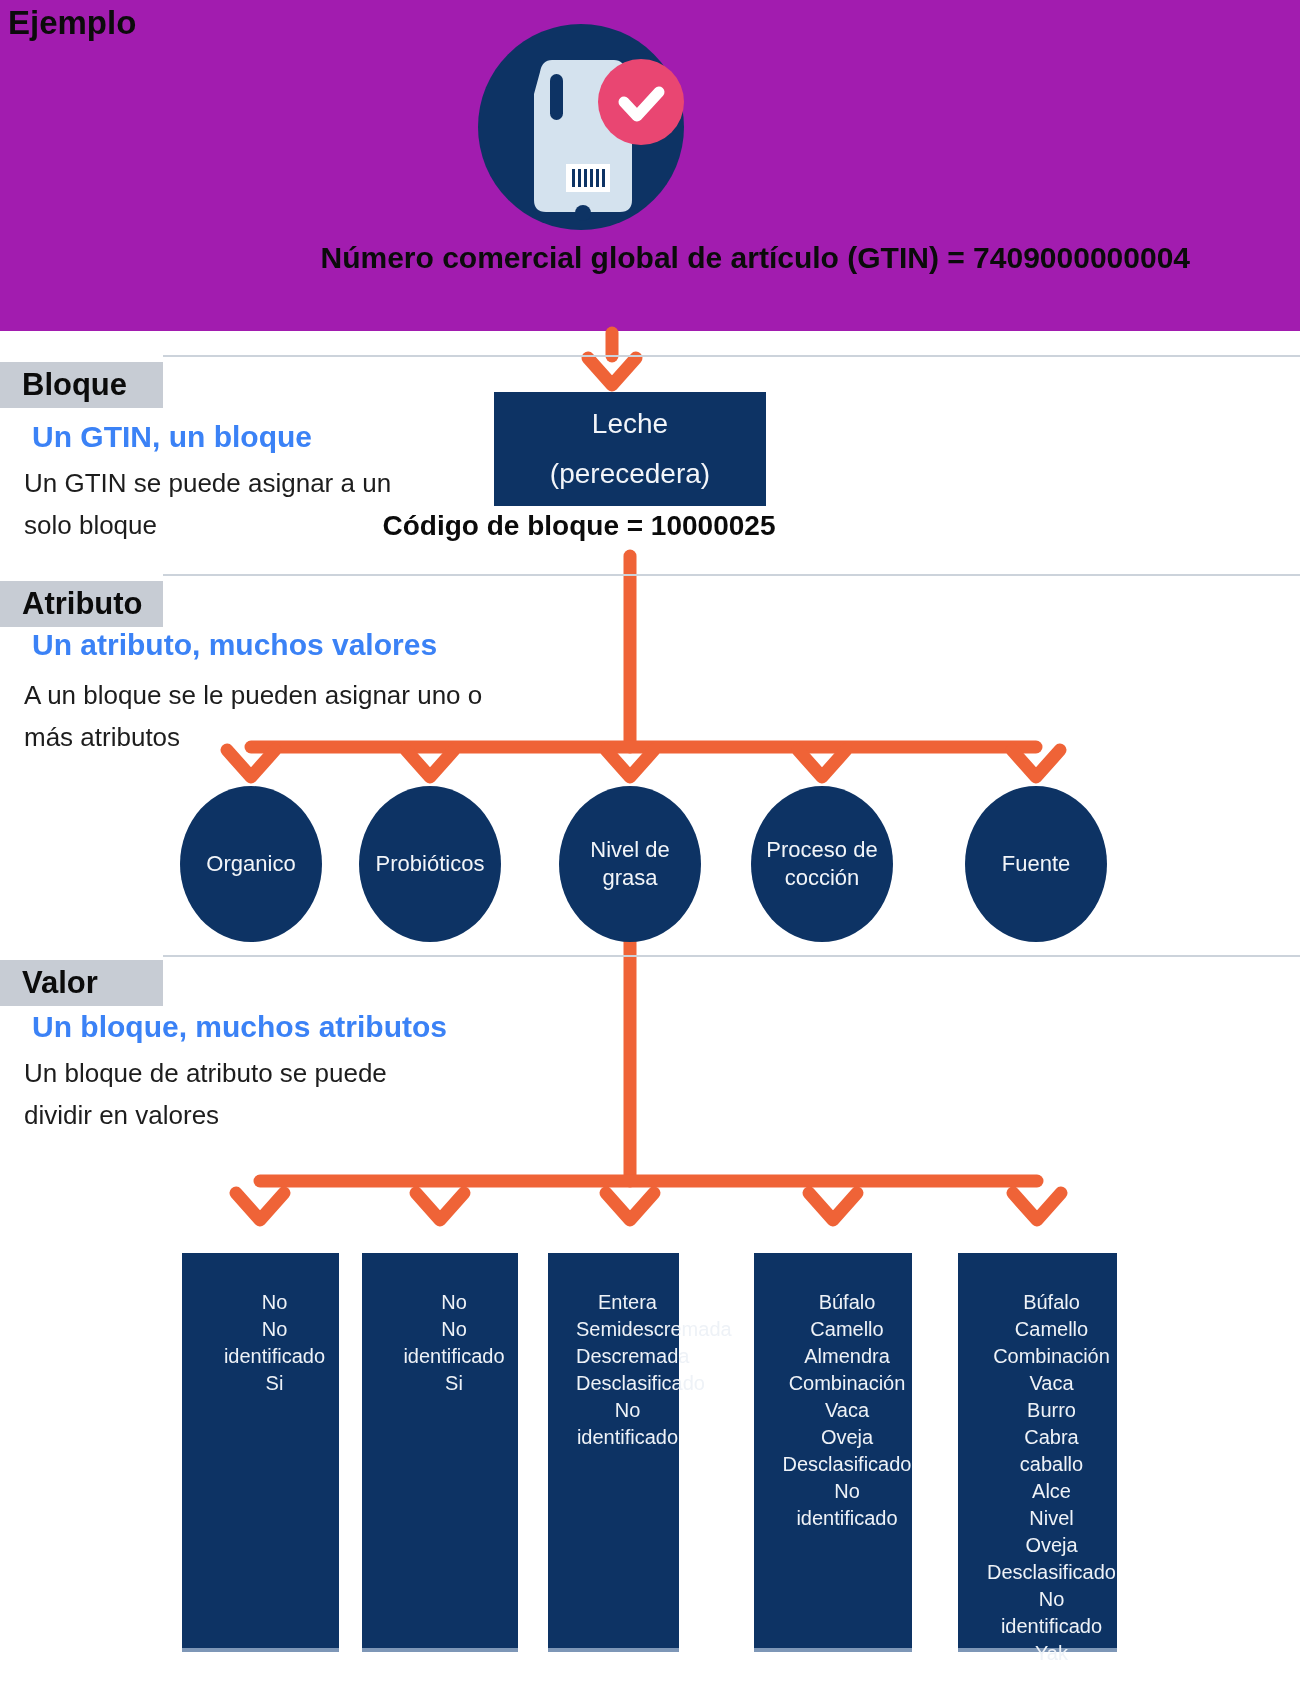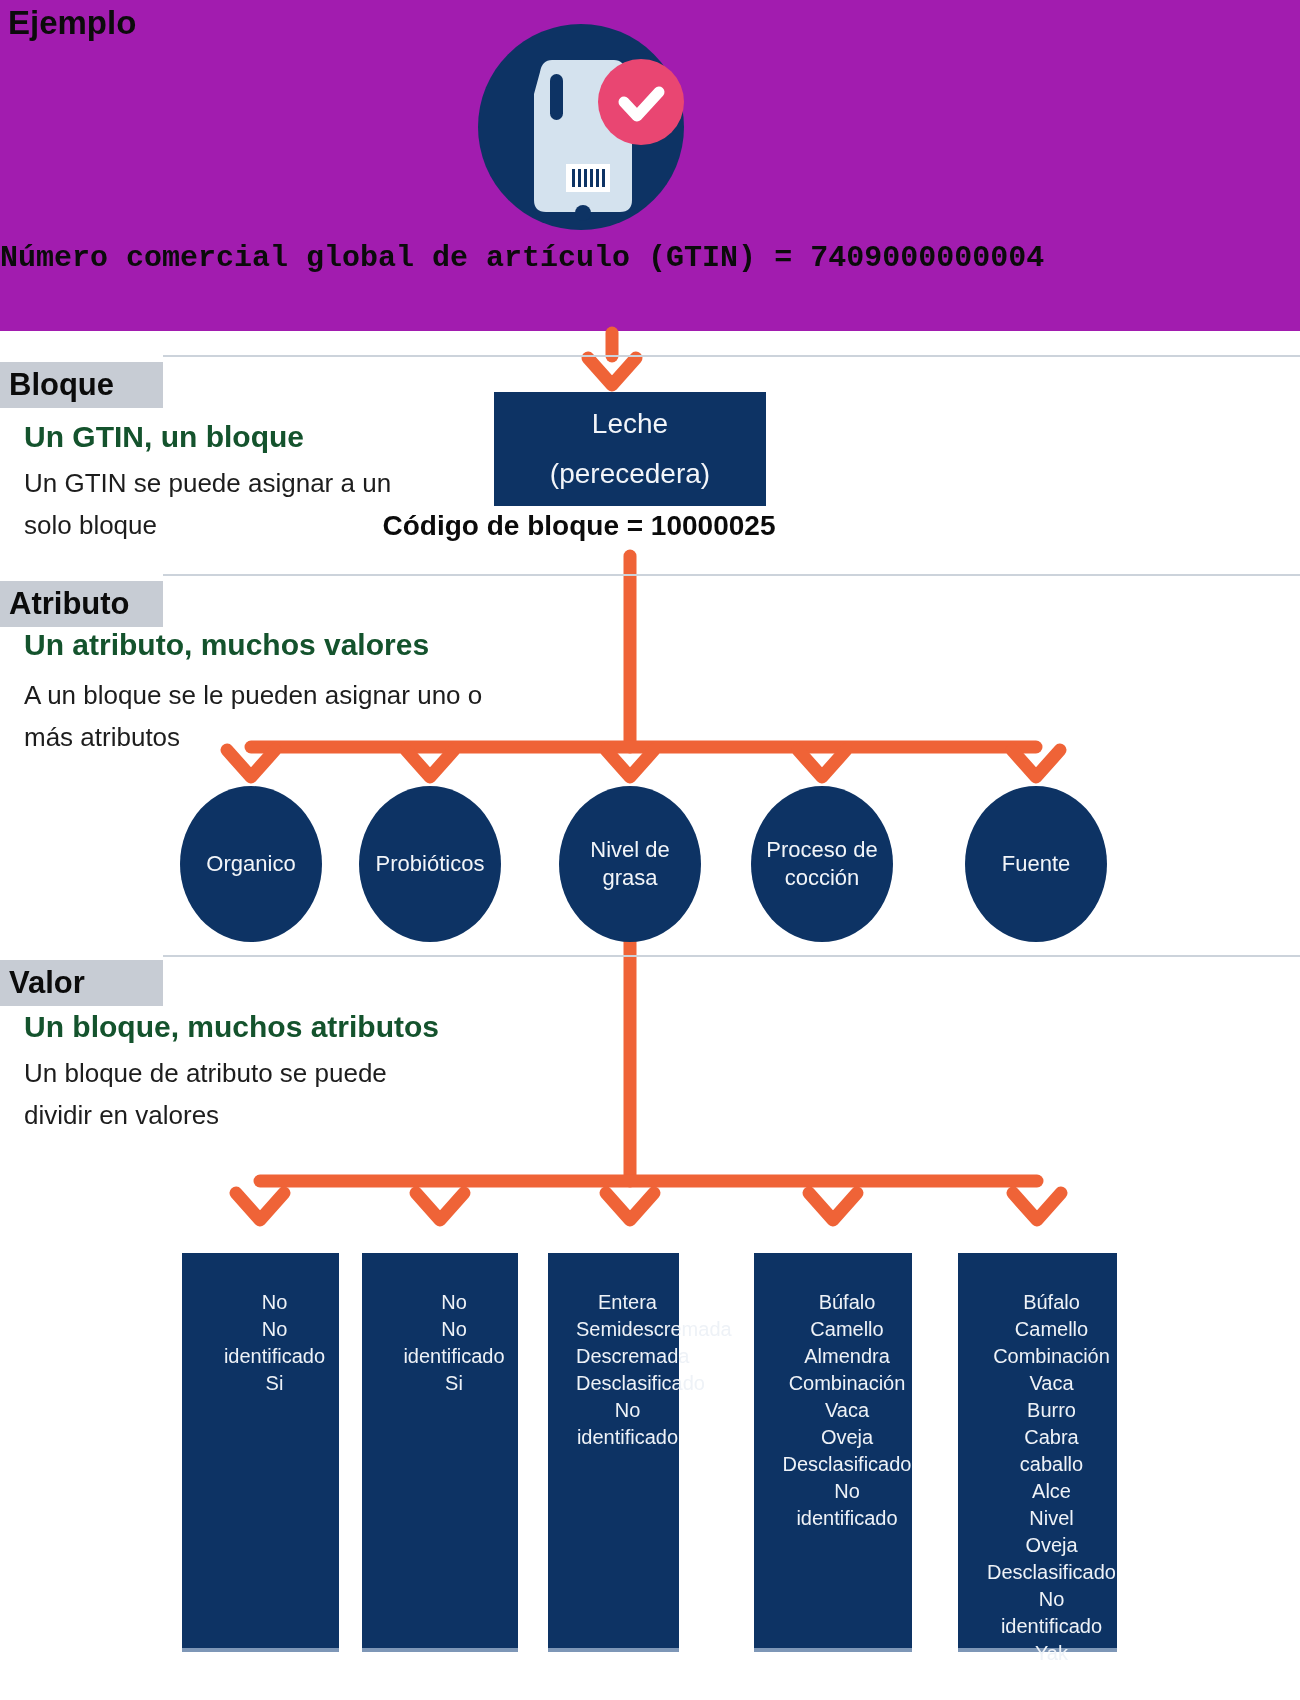--- a/index.html
+++ b/index.html
@@ -4,30 +4,30 @@
 <style>
   html,body{margin:0;padding:0;background:#fff;}
   .canvas{
     position:relative;width:1300px;height:1700px;overflow:hidden;background:#ffffff;
     font-family:"Liberation Sans","DejaVu Sans",sans-serif;color:#111;
   }
   
   .header-band{position:absolute;left:0;top:0;width:1300px;height:331px;background:#a21caf;}
   .ejemplo{position:absolute;left:8px;top:4px;font-size:33px;font-weight:700;color:#0b0b0b;}
   .hero-icon{position:absolute;left:478px;top:24px;width:210px;height:210px;}
-  .gtin-line{position:absolute;left:0;top:241px;width:1190px;text-align:left;
-    font-size:30px;font-weight:700;color:#0b0b0b;font-family:Liberation Mono, monospace;}
+  .gtin-line{position:absolute;left:0;top:241px;width:1190px;text-align:right;
+    font-size:30px;font-weight:700;color:#0b0b0b;}
   
   .divider{position:absolute;left:163px;width:1137px;height:2px;background:#ccd3db;}
   .d1{top:355px}.d2{top:574px}.d3{top:955px}
   
   .sec-label{position:absolute;left:0;width:163px;height:46px;background:#c7ccd4;
-    font-size:31px;font-weight:700;line-height:46px;padding-left:9px;box-sizing:border-box;color:#0b0b0b;}
+    font-size:31px;font-weight:700;line-height:46px;padding-left:22px;box-sizing:border-box;color:#0b0b0b;}
   .lbl-bloque{top:362px}.lbl-atributo{top:581px}.lbl-valor{top:960px}
-  .sec-heading{position:absolute;left:24px;font-size:30px;font-weight:700;color:#14532d;}
+  .sec-heading{position:absolute;left:32px;font-size:30px;font-weight:700;color:#3b82f6;}
   .h-bloque{top:420px}.h-atributo{top:628px}.h-valor{top:1010px}
   .sec-desc{position:absolute;left:24px;font-size:26px;line-height:42px;color:#1d1d1d;}
   .t-bloque{top:462px;width:392px}.t-atributo{top:674px;width:500px}.t-valor{top:1052px;width:420px}
   
   .node-box{position:absolute;left:494px;top:392px;width:272px;height:114px;background:#0d3364;
     display:flex;flex-direction:column;align-items:center;justify-content:center;gap:20px;}
   .node-box .vline{color:#f2f5f9;font-size:28px;line-height:30px;}
   .code-line{position:absolute;left:0;top:510px;width:1158px;text-align:center;
     font-size:28px;font-weight:700;color:#0b0b0b;}
   

